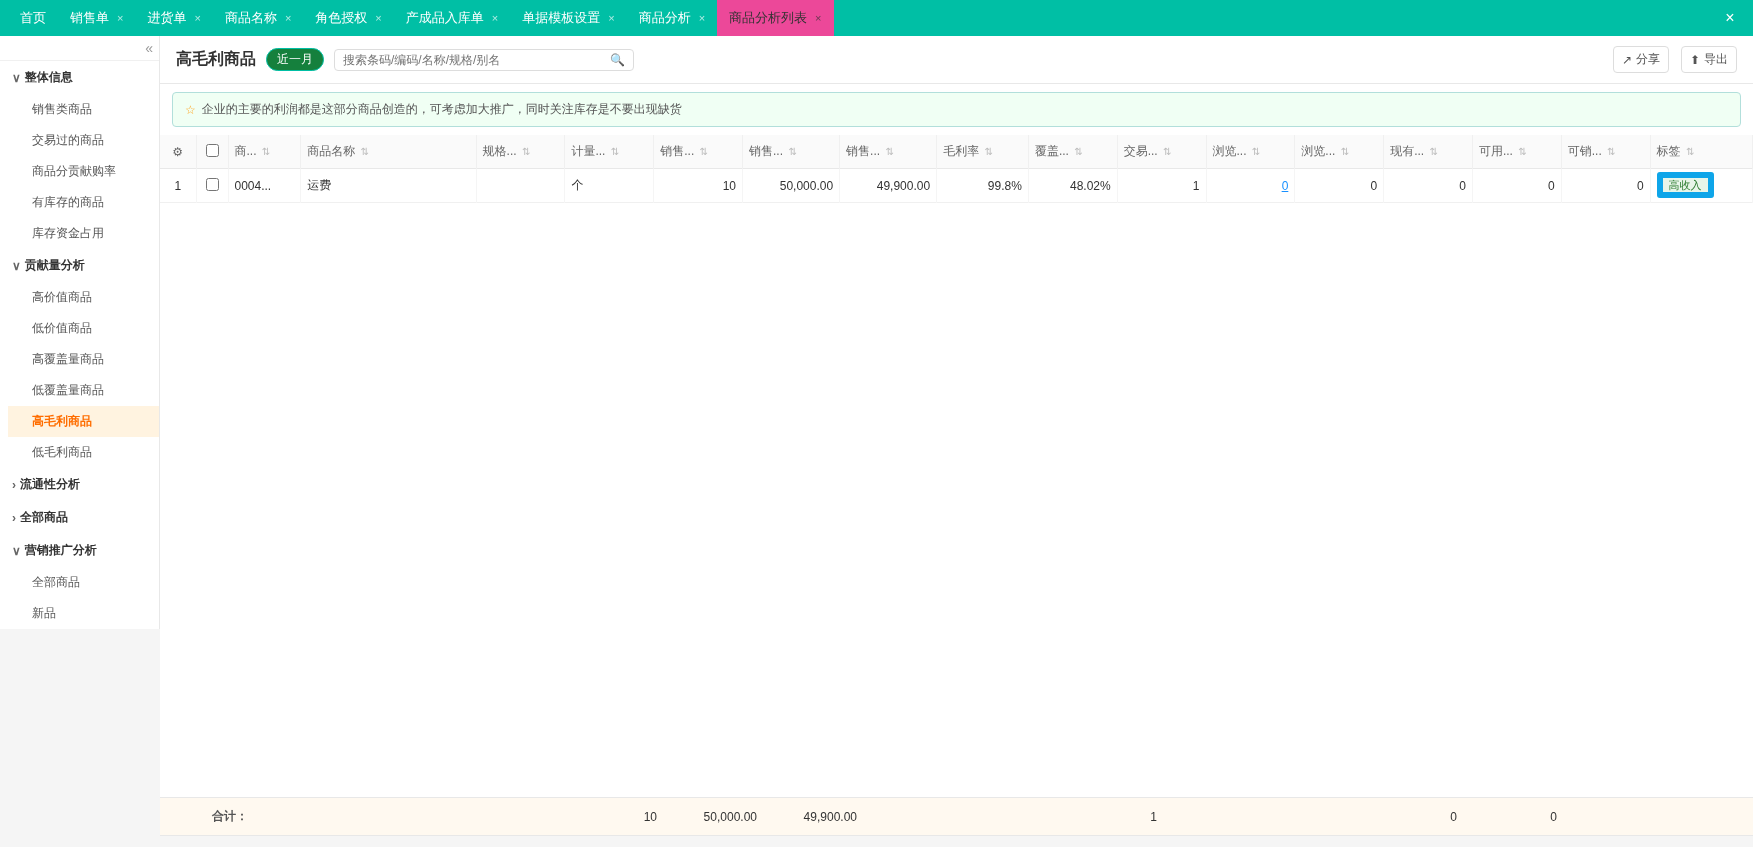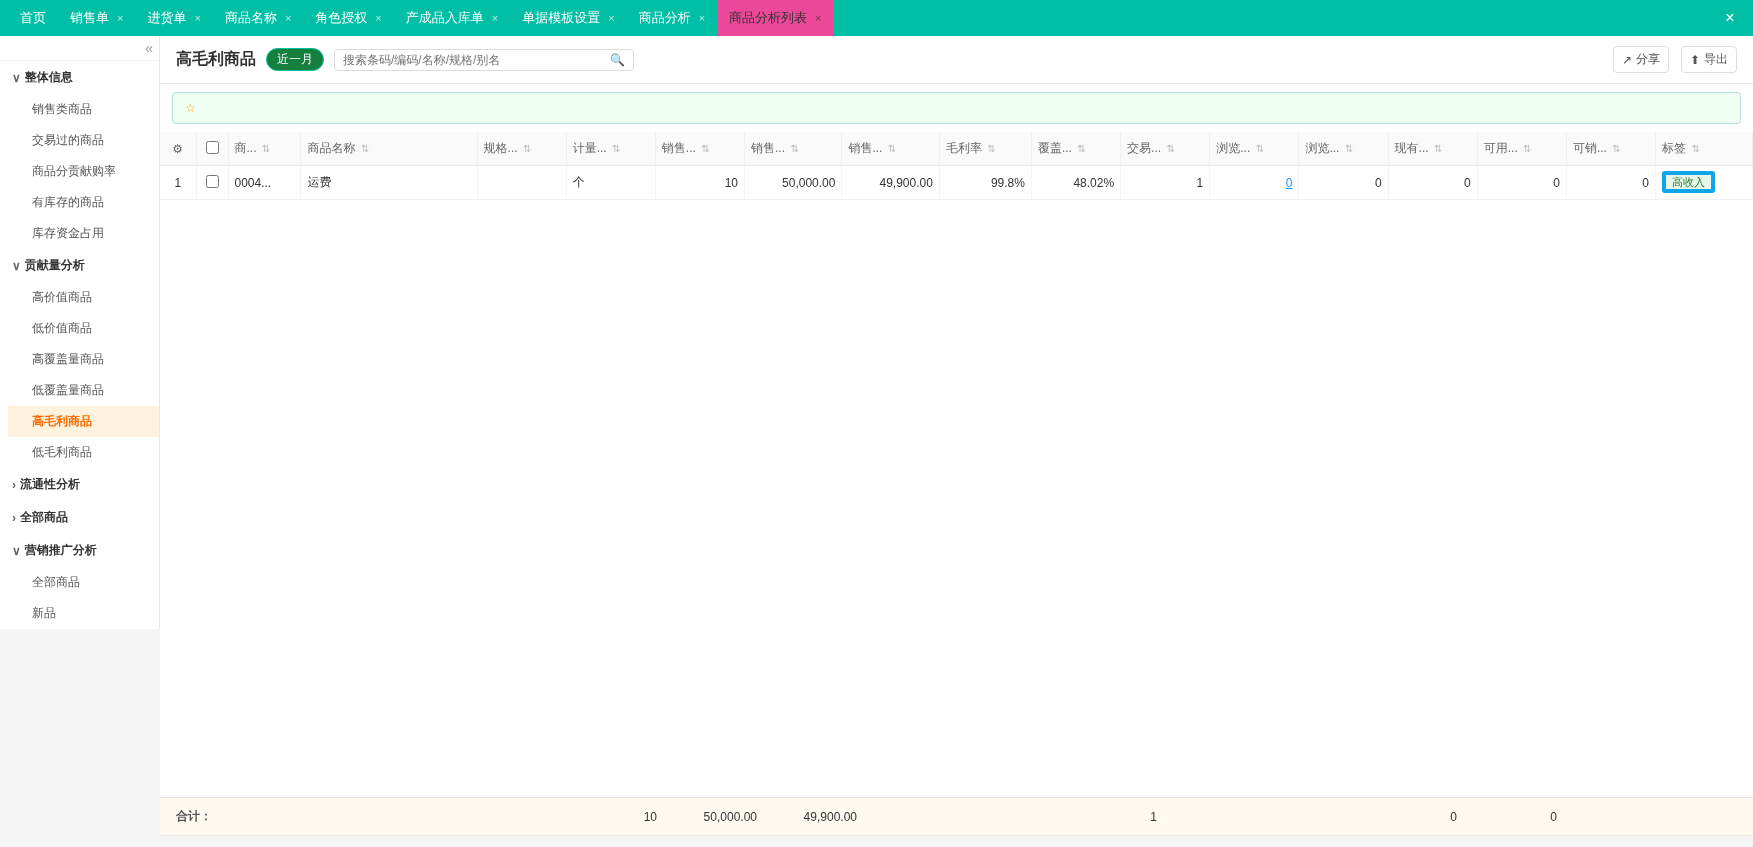--- a/index.html
+++ b/index.html
@@ -206,39 +206,39 @@
       padding: 8px 6px;
       color: #333;
       border-right: 1px solid #f5f5f5;
       white-space: nowrap;
     }
 
     
     .tag-badge {
       background: #e8f5e9;
       color: #2e7d32;
-      border: 4px solid #0ea5e9;
+      border: 6px solid #0ea5e9;
       border-radius: 3px;
       padding: 1px 6px;
       font-size: 11px;
     }
 
     
     .footer-bar {
       background: #fff9f0;
       border-top: 1px solid #e8e8e8;
       padding: 8px 16px;
       display: flex;
       align-items: center;
       font-size: 12px;
       color: #333;
       gap: 20px;
       height: 38px;
     }
-    .footer-label { font-weight: bold; color: #555; }
+    .footer-label { font-weight: bold; color: #555; margin-left: 36px; }
     .footer-val { min-width: 80px; text-align: right; }
 
     .sidebar-wrapper {
       position: relative;
     }
 
     .num-row { text-align: right; }
     .center-row { text-align: center; }
 
     
@@ -384,20 +384,21 @@
           </button>
           <button class="action-btn">
             <span>⬆</span>
             <span>导出</span>
           </button>
         </div>
       </div>
 
       <div class="tip-bar">
         <span class="tip-icon">☆</span>
+        <span>企业的主要的利润都是这部分商品创造的，可考虑加大推广，同时关注库存是不要出现缺货</span>
       </div>
 
       <div class="table-container">
         <table>
           <thead>
             <tr>
               <th style="width:36px; text-align:center;">
                 <span>⚙</span>
               </th>
               <th style="width:32px; text-align:center;">

